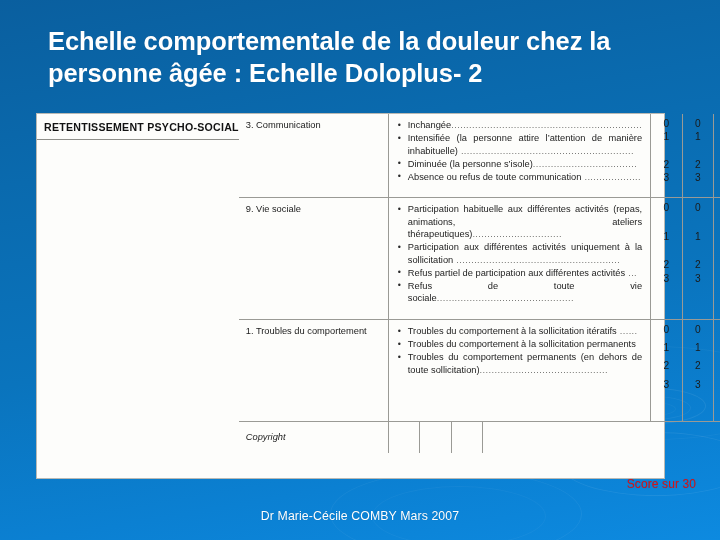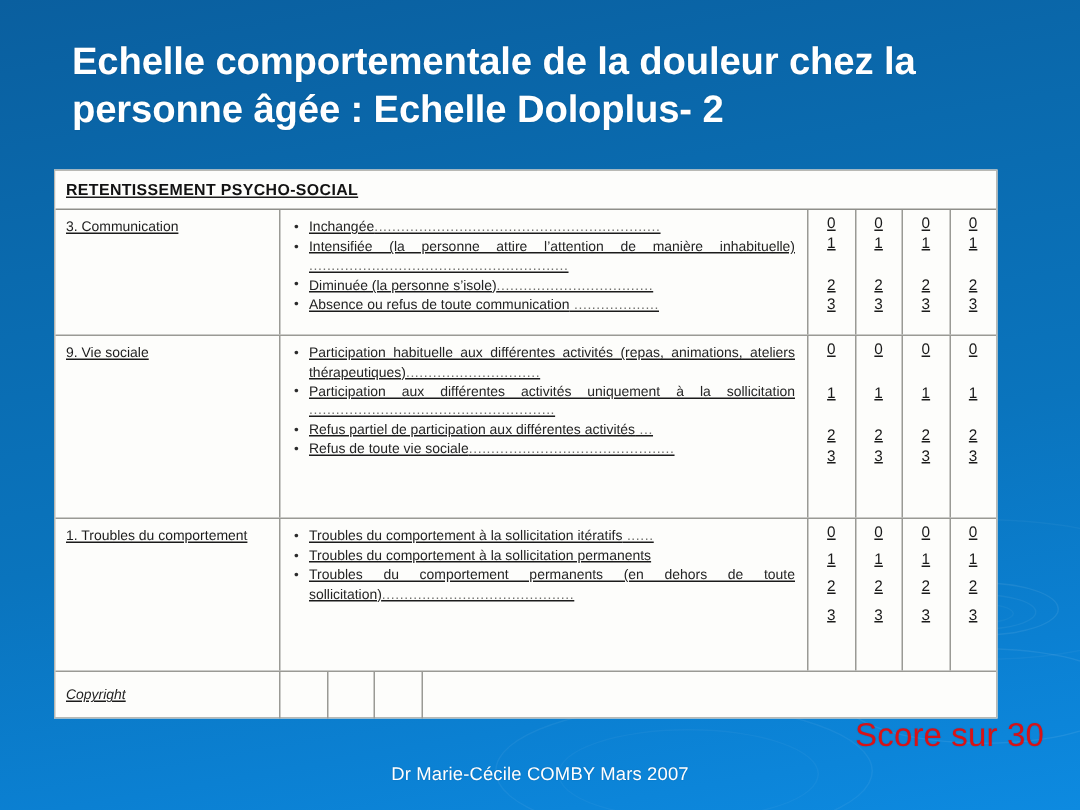--- a/index.html
+++ b/index.html
@@ -50,22 +50,21 @@
     left: 36px;
     top: 113px;
     width: 629px;
     height: 366px;
     background: #fdfdfb;
     border: 1px solid #b9b9b4;
     box-sizing: border-box;
     font-size: 9.3px;
     color: #1b1b1b;
     display: flex;
-    flex-direction: column;
-    text-decoration: underline;
+    flex-direction: row;
   }
 
   
   .sheet-head {
     flex: 0 0 auto;
     height: 25px;
     border-bottom: 1px solid #8f8f8a;
     display: flex;
     align-items: center;
     padding-left: 7px;
@@ -170,21 +169,21 @@
 
   .row.r10 .scol { padding-top: 5px; }
   .row.r10 .scol span { margin-bottom: 7.5px; }
 
   
   #score-note {
     position: absolute;
     right: 24px;
     top: 477px;
     color: #d81216;
-    font-size: 22px;
+    font-size: 12px;
     letter-spacing: 0.1px;
     text-shadow: 0 0 1px rgba(0,0,0,0.15);
     text-align: right;
   }
 
   
   #footer {
     position: absolute;
     left: 0;
     right: 0;

